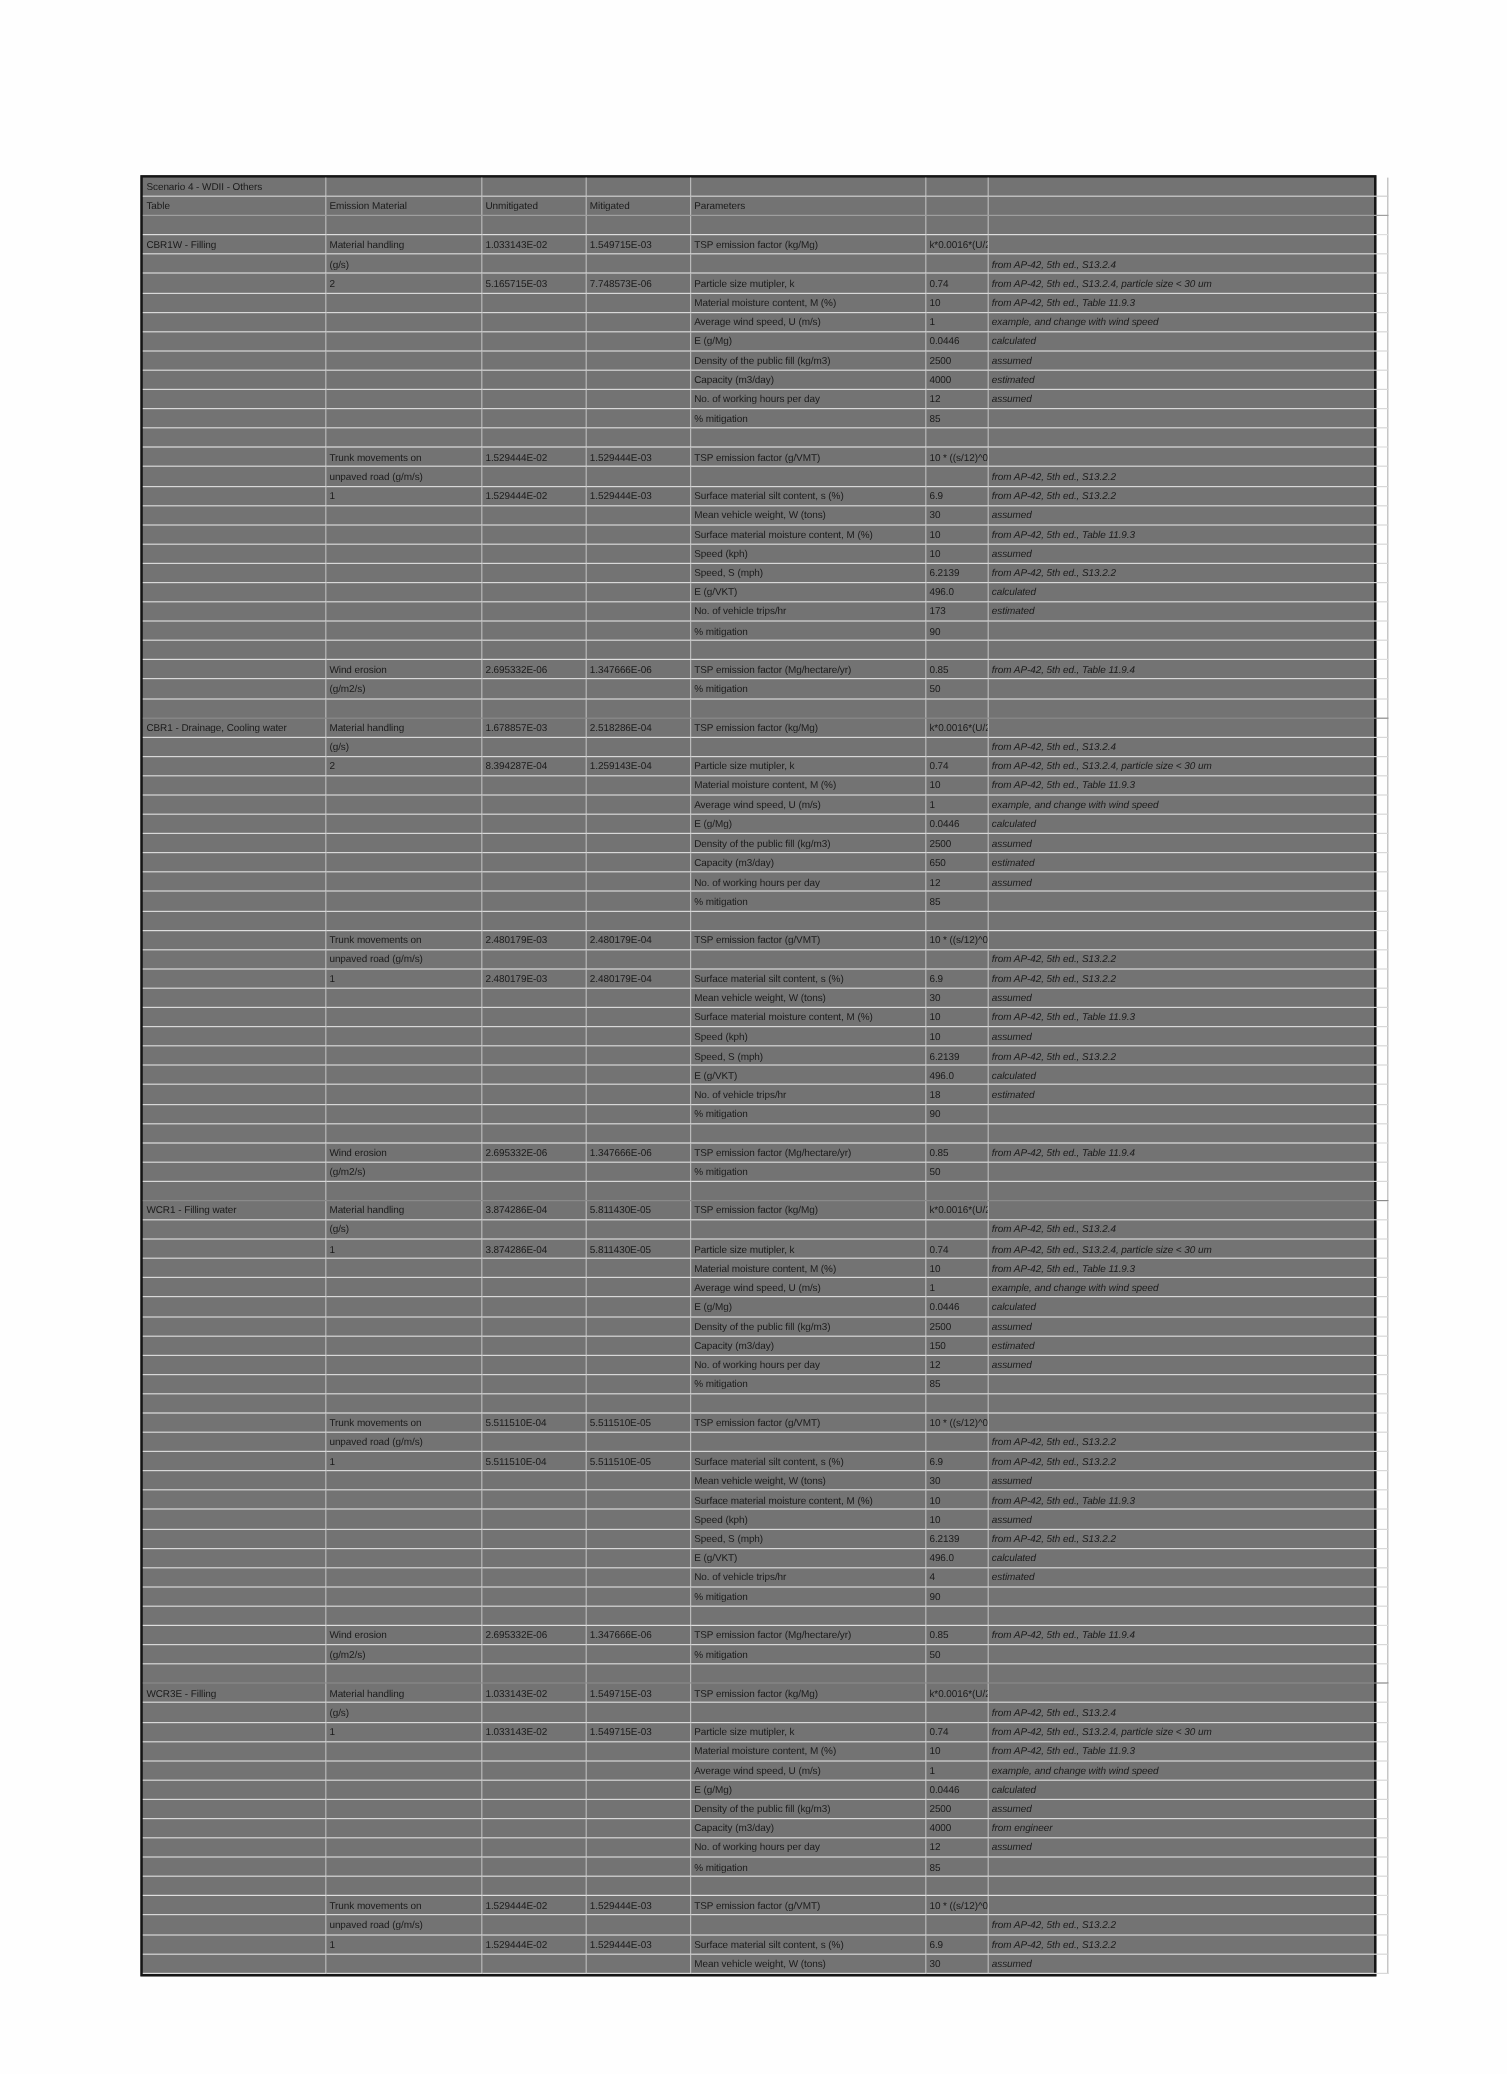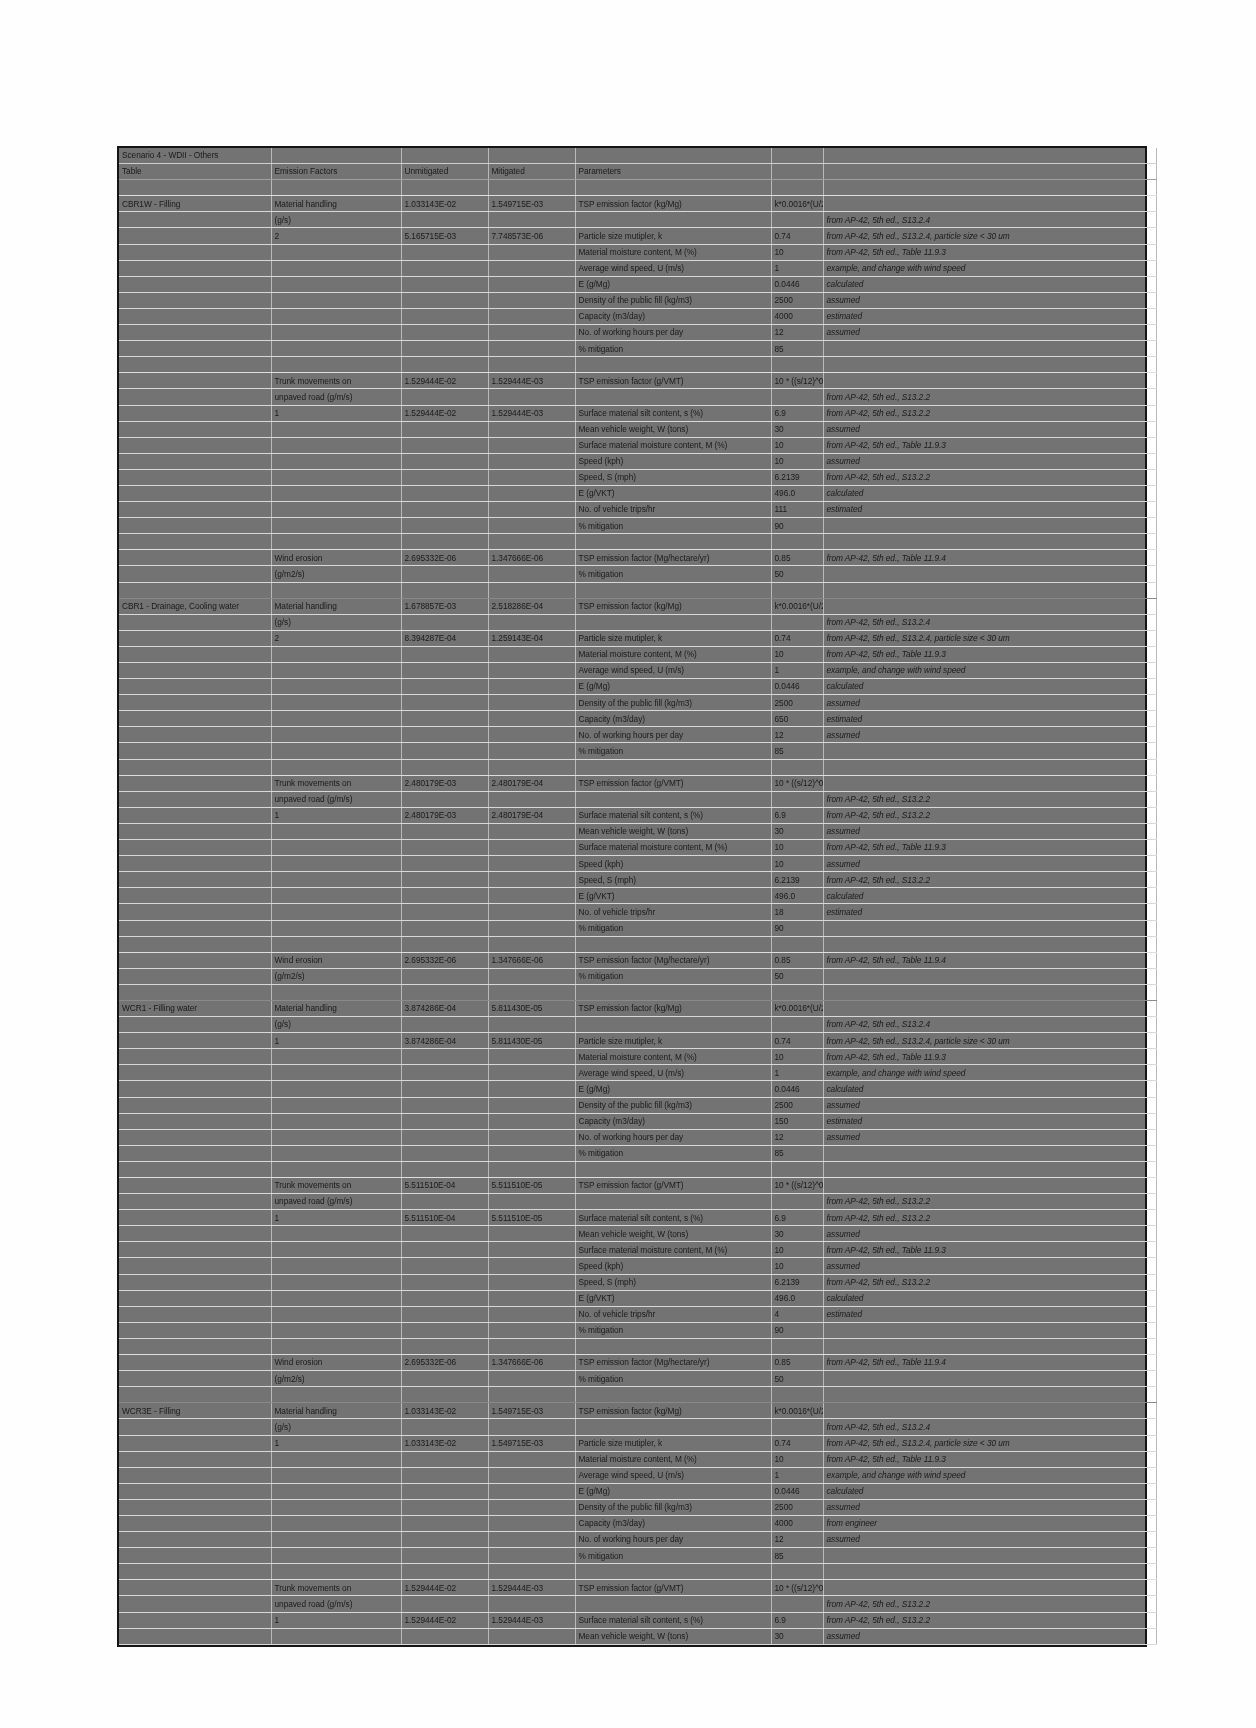--- a/index.html
+++ b/index.html
@@ -106,21 +106,21 @@
             <td class="c-site">Scenario 4 - WDII - Others</td>
             <td class="c-ef"></td>
             <td class="c-unmit"></td>
             <td class="c-mit"></td>
             <td class="c-param"></td>
             <td class="c-val"></td>
             <td class="c-note note"></td>
           </tr>
           <tr class="r-head">
             <td class="c-site">Table</td>
-            <td class="c-ef">Emission Factors</td>
+            <td class="c-ef">Emission Material</td>
             <td class="c-unmit">Unmitigated</td>
             <td class="c-mit">Mitigated</td>
             <td class="c-param">Parameters</td>
             <td class="c-val"></td>
             <td class="c-note note"></td>
           </tr>
           <tr class="r-blank">
             <td class="c-site"></td>
             <td class="c-ef"></td>
             <td class="c-unmit"></td>
@@ -299,21 +299,21 @@
             <td class="c-param">E (g/VKT)</td>
             <td class="c-val">496.0</td>
             <td class="c-note note">calculated</td>
           </tr>
           <tr class="note-last">
             <td class="c-site"></td>
             <td class="c-ef"></td>
             <td class="c-unmit"></td>
             <td class="c-mit"></td>
             <td class="c-param">No. of vehicle trips/hr</td>
-            <td class="c-val">111</td>
+            <td class="c-val">173</td>
             <td class="c-note note">estimated</td>
           </tr>
           <tr class="">
             <td class="c-site"></td>
             <td class="c-ef"></td>
             <td class="c-unmit"></td>
             <td class="c-mit"></td>
             <td class="c-param">% mitigation</td>
             <td class="c-val">90</td>
             <td class="c-note note"></td>

